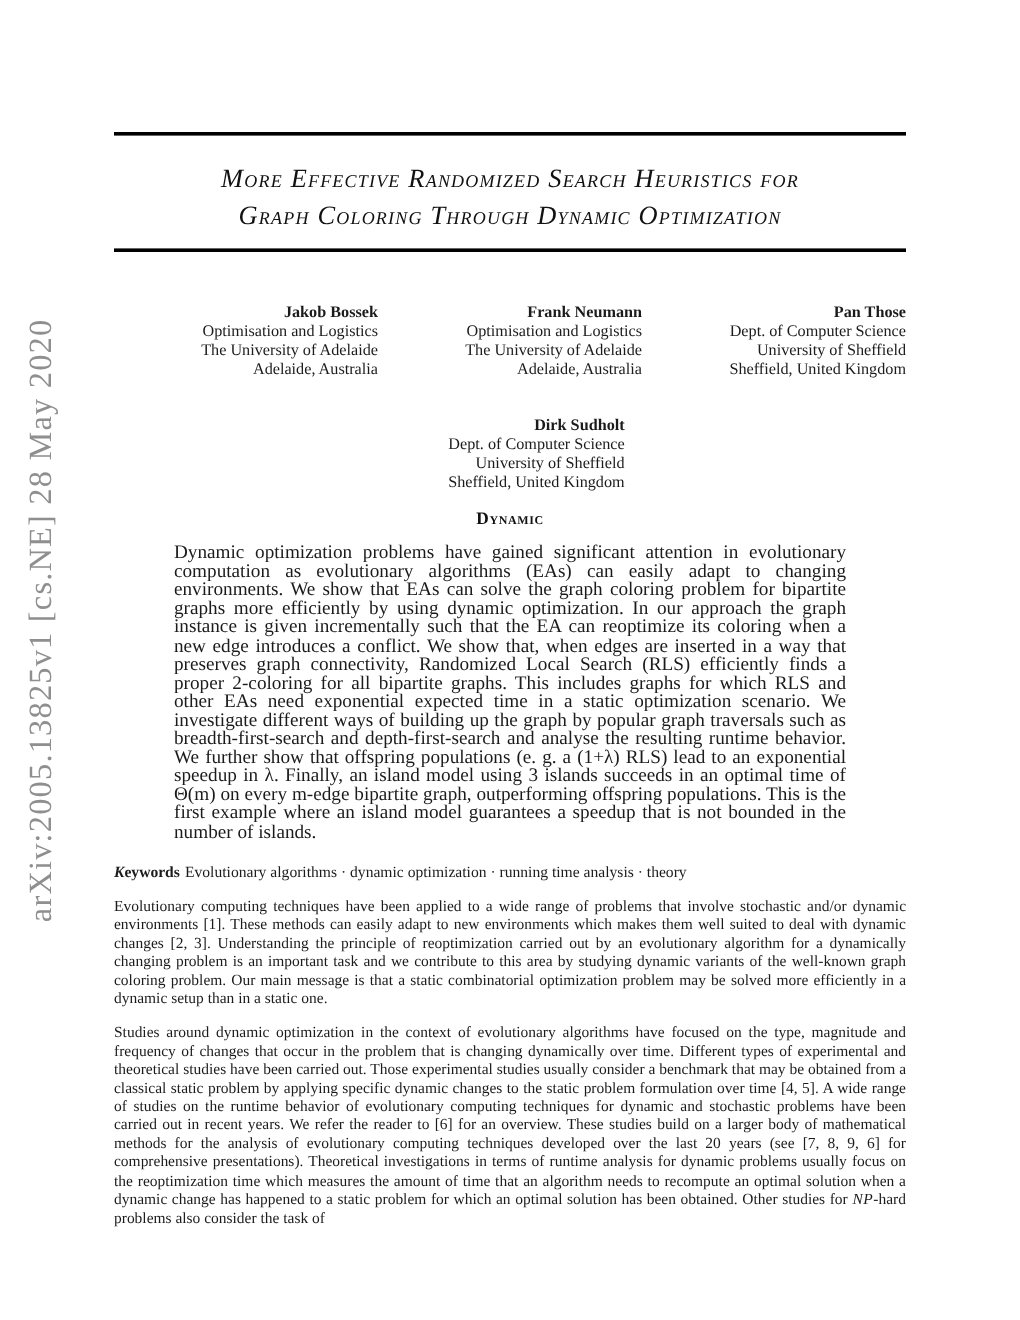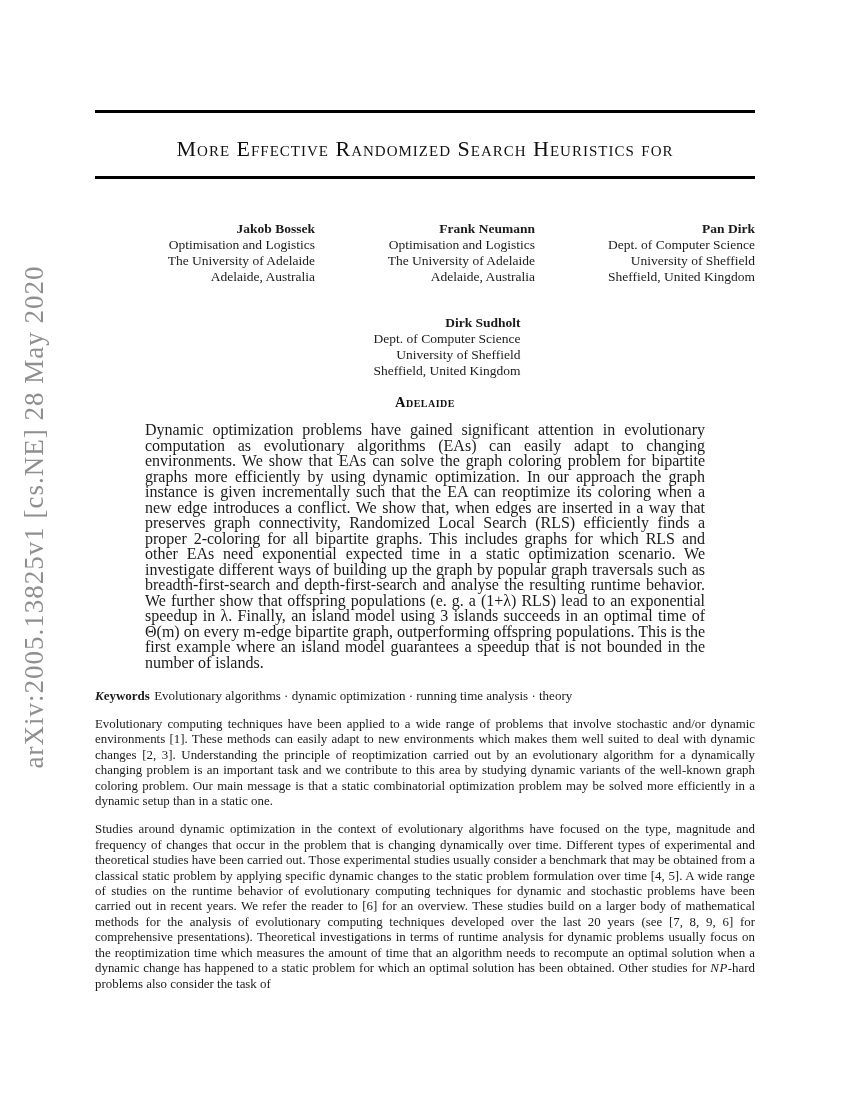--- a/index.html
+++ b/index.html
@@ -46,20 +46,21 @@
   .rule-bottom { margin-top: 12px; }
   .title {
     margin: 20px 0 0 0;
     text-align: center;
     font-size: 22px;
     font-weight: normal;
     font-variant: small-caps;
     letter-spacing: 1px;
     line-height: 31px;
     color: #111111;
+    font-style: italic;
   }
   .title-line { display: block; }
   .authors-row {
     display: flex;
     justify-content: space-between;
     margin-top: 42px;
   }
   .authors-row.single {
     justify-content: center;
     margin-top: 30px;
@@ -133,55 +134,56 @@
 <div class="page">
 
   <div class="watermark">arXiv:2005.13825v1  [cs.NE]  28 May 2020</div>
 
   <div class="content">
 
     <div class="rule rule-top"></div>
 
     <h1 class="title">
       <span class="title-line">More Effective Randomized Search Heuristics for</span>
+      <span class="title-line">Graph Coloring Through Dynamic Optimization</span>
     </h1>
 
     <div class="rule rule-bottom"></div>
 
     <div class="authors-row">
       <div class="author-block">
         <div class="author-name">Jakob Bossek</div>
         <div class="author-line">Optimisation and Logistics</div>
         <div class="author-line">The University of Adelaide</div>
         <div class="author-line">Adelaide, Australia</div>
       </div>
       <div class="author-block">
         <div class="author-name">Frank Neumann</div>
         <div class="author-line">Optimisation and Logistics</div>
         <div class="author-line">The University of Adelaide</div>
         <div class="author-line">Adelaide, Australia</div>
       </div>
       <div class="author-block">
-        <div class="author-name">Pan Dirk</div>
+        <div class="author-name">Pan Those</div>
         <div class="author-line">Dept. of Computer Science</div>
         <div class="author-line">University of Sheffield</div>
         <div class="author-line">Sheffield, United Kingdom</div>
       </div>
     </div>
 
     <div class="authors-row single">
       <div class="author-block">
         <div class="author-name">Dirk Sudholt</div>
         <div class="author-line">Dept. of Computer Science</div>
         <div class="author-line">University of Sheffield</div>
         <div class="author-line">Sheffield, United Kingdom</div>
       </div>
     </div>
 
-    <div class="abstract-heading">Adelaide</div>
+    <div class="abstract-heading">Dynamic</div>
 
     <p class="abstract-body">Dynamic optimization problems have gained significant attention in evolutionary computation as evolutionary algorithms (EAs) can easily adapt to changing environments. We show that EAs can solve the graph coloring problem for bipartite graphs more efficiently by using dynamic optimization. In our approach the graph instance is given incrementally such that the EA can reoptimize its coloring when a new edge introduces a conflict. We show that, when edges are inserted in a way that preserves graph connectivity, Randomized Local Search (RLS) efficiently finds a proper 2-coloring for all bipartite graphs. This includes graphs for which RLS and other EAs need exponential expected time in a static optimization scenario. We investigate different ways of building up the graph by popular graph traversals such as breadth-first-search and depth-first-search and analyse the resulting runtime behavior. We further show that offspring populations (e. g. a (1+λ) RLS) lead to an exponential speedup in λ. Finally, an island model using 3 islands succeeds in an optimal time of Θ(m) on every m-edge bipartite graph, outperforming offspring populations. This is the first example where an island model guarantees a speedup that is not bounded in the number of islands.</p>
 
     <p class="keywords">
       <span class="kw-label-k">K</span><span class="kw-label-rest">eywords</span>
       <span class="kw-text">Evolutionary algorithms · dynamic optimization · running time analysis · theory</span>
     </p>
 
 
     <p class="body-para">Evolutionary computing techniques have been applied to a wide range of problems that involve stochastic and/or dynamic environments [1]. These methods can easily adapt to new environments which makes them well suited to deal with dynamic changes [2, 3]. Understanding the principle of reoptimization carried out by an evolutionary algorithm for a dynamically changing problem is an important task and we contribute to this area by studying dynamic variants of the well-known graph coloring problem. Our main message is that a static combinatorial optimization problem may be solved more efficiently in a dynamic setup than in a static one.</p>

